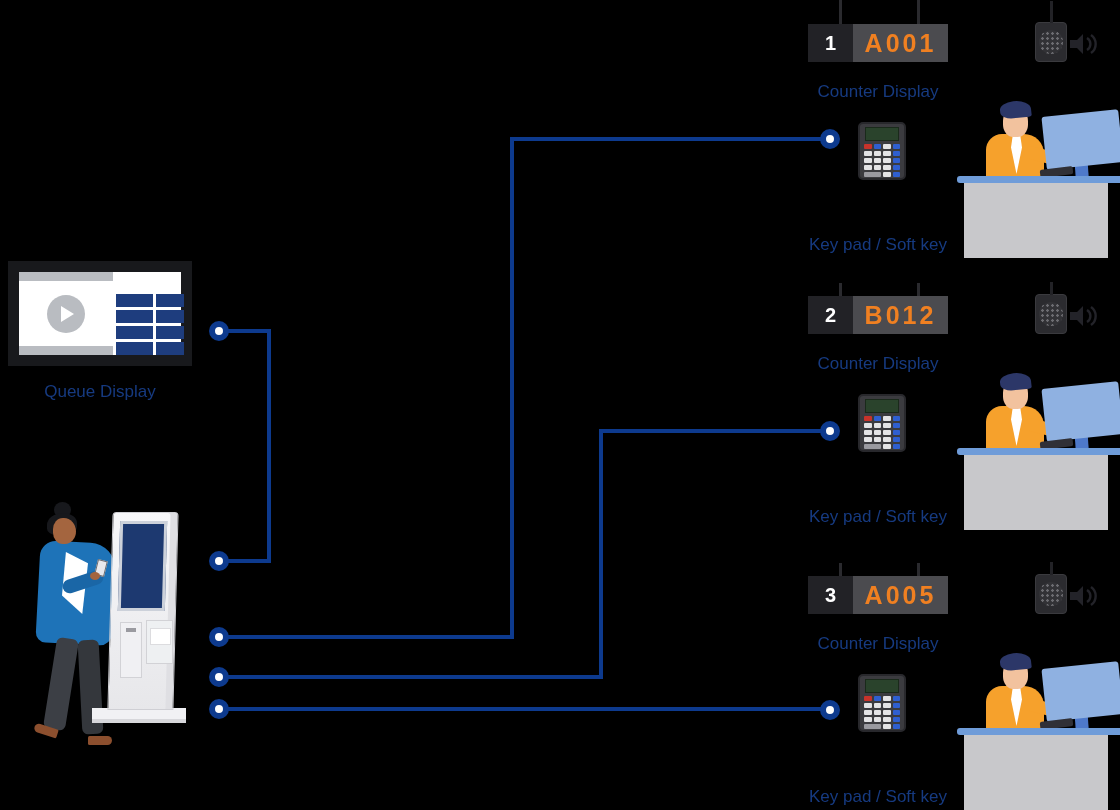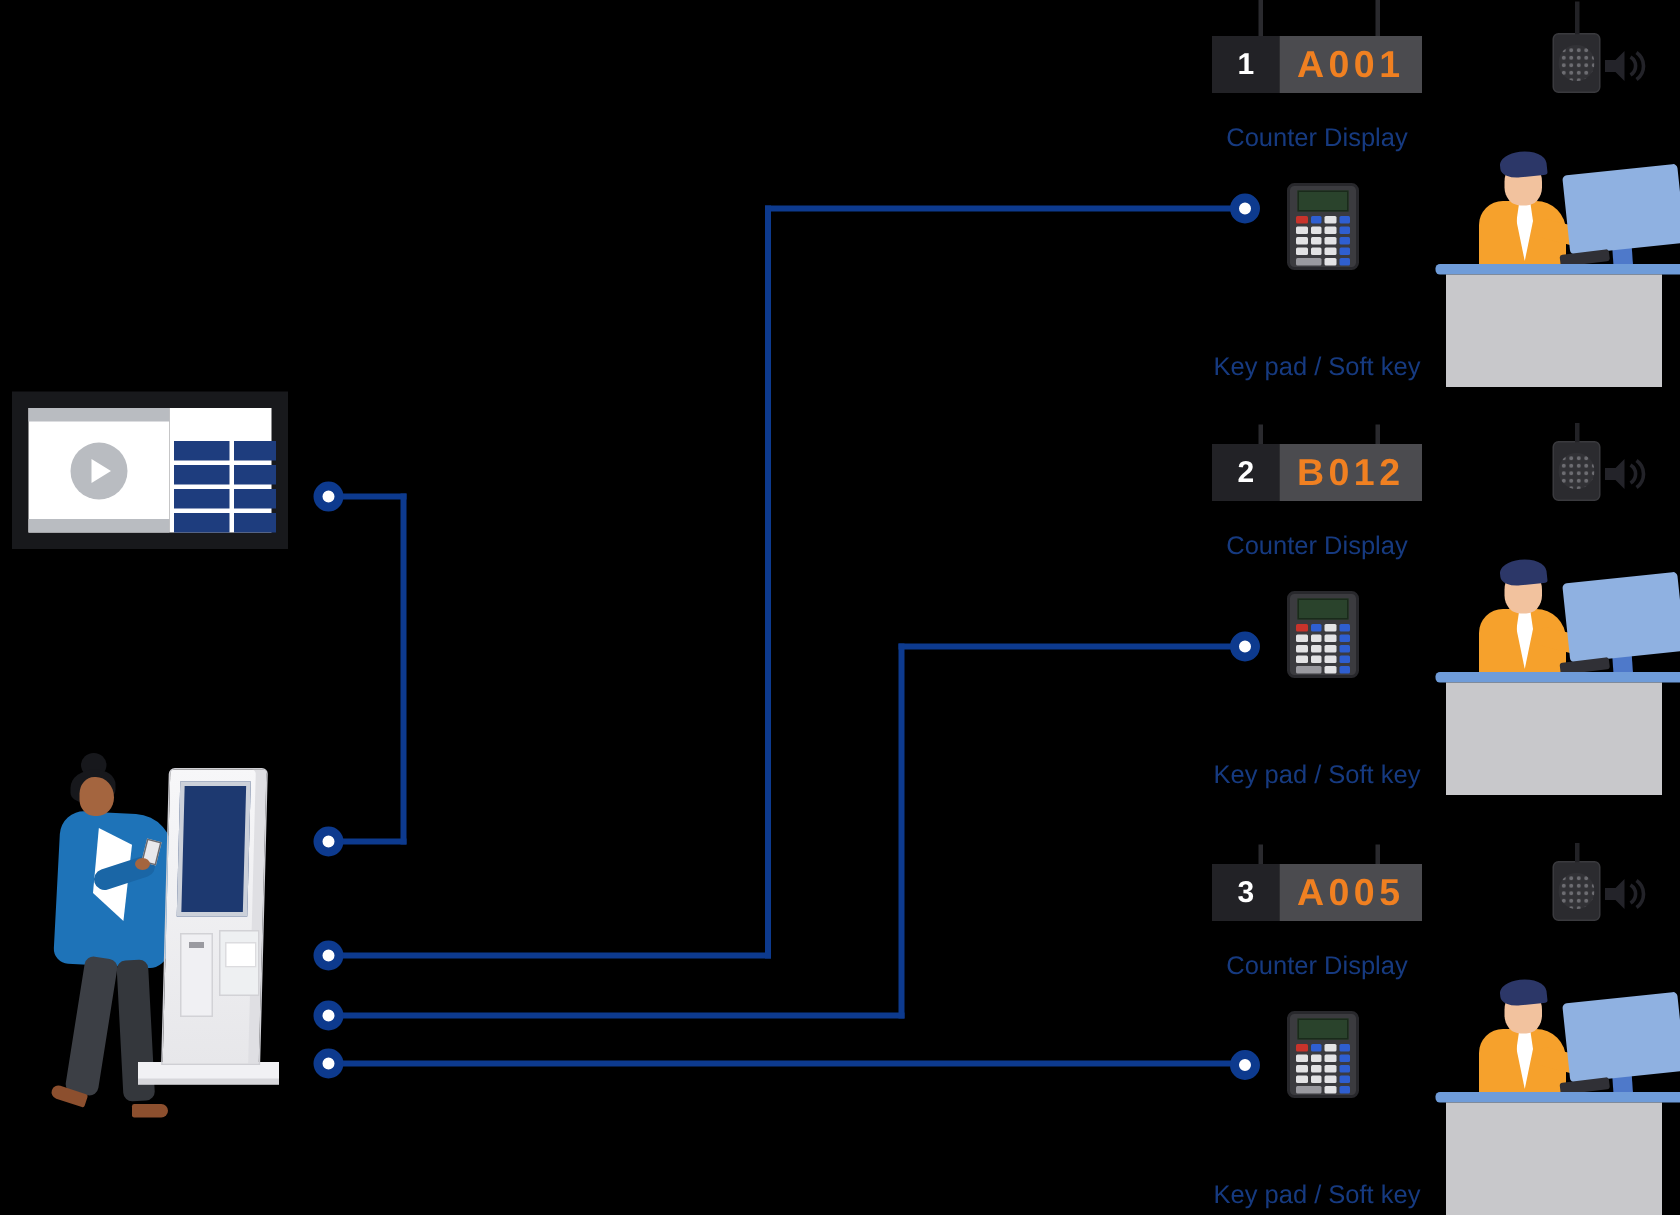--- a/index.html
+++ b/index.html
@@ -115,20 +115,21 @@
           <i></i>
           <i></i>
           <i></i>
           <i></i>
           <i></i>
           <i></i>
           <i></i>
         </div>
     </div>
   </div>
+  <div class="lbl" style="left:8px;top:382px;width:184px;">Queue Display</div>
 
   <div class="abs w-jacket"></div>
   <div class="abs w-shirt"></div>
   <div class="abs w-arm"></div>
   <div class="abs w-phone"></div>
   <div class="abs w-hand"></div>
   <div class="abs w-bun"></div>
   <div class="abs w-hair"></div>
   <div class="abs w-head"></div>
   <div class="abs w-leg1"></div>

